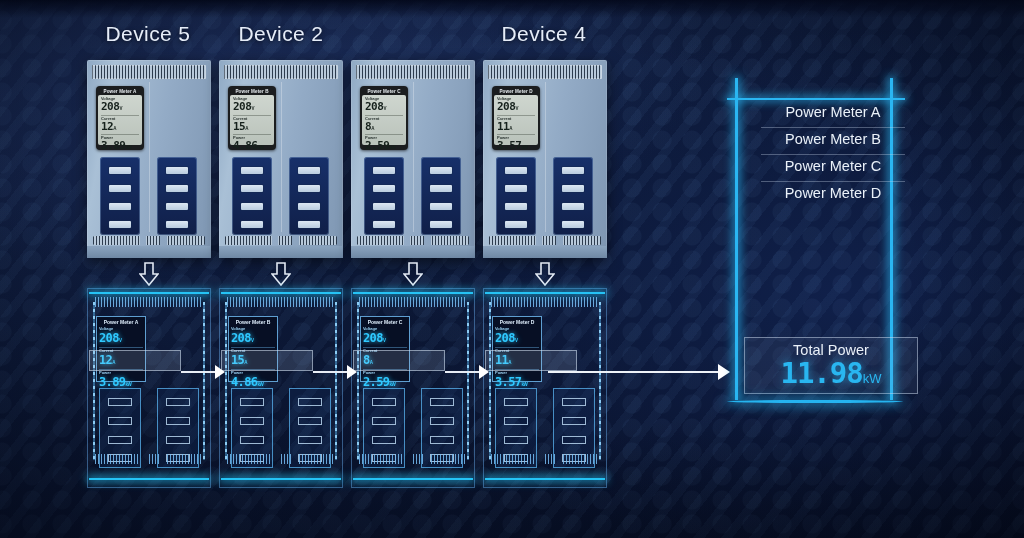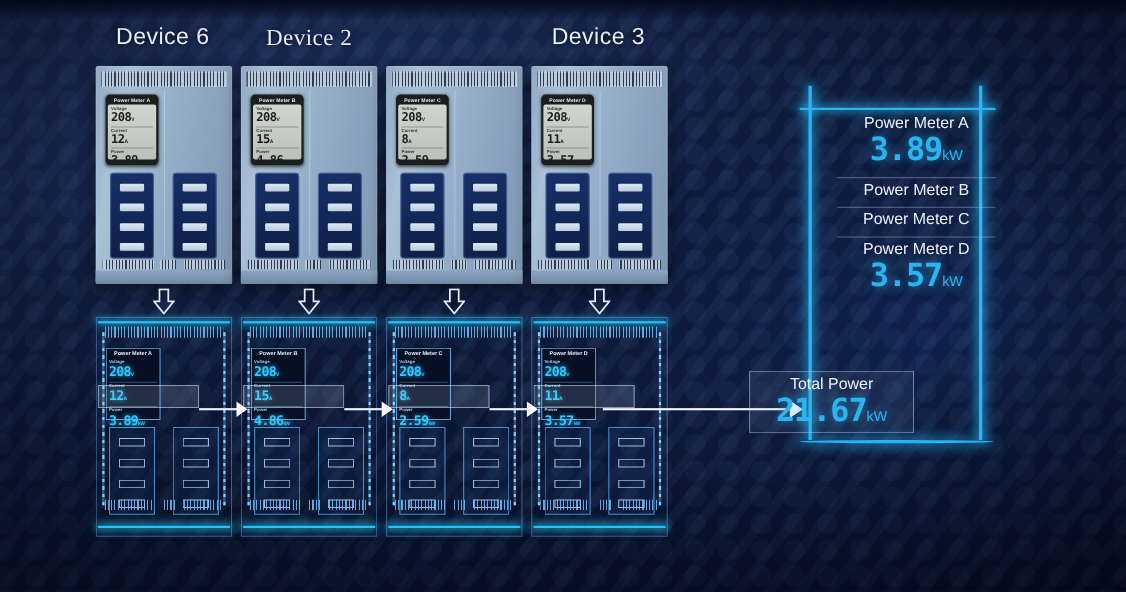--- a/index.html
+++ b/index.html
@@ -244,21 +244,21 @@
   .vd-name { color: #eaf1f9; font-size: 14.5px; line-height: 17px; }
   .vd-num {
     font-family:"DejaVu Sans Mono", monospace;
     font-size: 29px; font-weight: bold; color:#29b6f0;
     line-height: 29px; letter-spacing: -1px;
     text-shadow: 0 0 9px rgba(41,182,240,.65);
   }
   .vd-unit { font-family:"Liberation Sans",sans-serif; font-size: 13px; font-weight: normal; letter-spacing: 0; }
 
   .vd-total-box {
-    position: absolute; left: 681px; top: 337px; width: 150px; height: 57px;
+    position: absolute; left: 744px; top: 337px; width: 174px; height: 57px;
     background: rgba(150,180,215,.09);
     box-shadow: inset 0 0 0 1px rgba(205,220,240,.5);
   }
   .vd-total-inner { text-align:center; padding-top: 5px; }
 
   .vd-bot-glow {
     position:absolute; left: 727px; top: 400px; width: 176px; height: 3px;
     background:#25b4f0; box-shadow: 0 0 12px 3px rgba(37,180,240,.6); border-radius:50%;
   }
 
@@ -274,23 +274,23 @@
 
 <div class="stage">
   <div class="stripes"></div>
   <div class="blobs"></div>
   <div class="topfade"></div>
   <div class="vignette"></div>
 </div>
 
 <div class="content">
 
-  <div class="dev-title" style="left:78px;  top:22px;">Device 6</div>
-  <div class="dev-title" style="left:211px; top:22px;font-family:Liberation Serif, serif;">Device 2</div>
-  <div class="dev-title" style="left:474px; top:22px;">Device 3</div>
+  <div class="dev-title" style="left:78px;  top:22px;">Device 5</div>
+  <div class="dev-title" style="left:211px; top:22px;">Device 2</div>
+  <div class="dev-title" style="left:474px; top:22px;">Device 4</div>
 
   <div class="pdu" style="left:87px; top:60px;">
     <div class="pdu-vent-top"></div>
     <div class="pdu-split"></div>
     <div class="lcd">
       <div class="lcd-title">Power Meter A</div>
       <div class="lcd-screen">
         <div class="lcd-row">
           <div class="lcd-label">Voltage</div>
           <div class="lcd-val"><span>208</span><span class="lcd-unit">V</span></div>
@@ -615,35 +615,33 @@
   <div class="long-head"></div>
 
 
   <div class="vd-top-rail" style="left:727px; top:98px; width:178px;"></div>
   <div class="vd-rail" style="left:735px; top:78px; height:322px;"></div>
   <div class="vd-rail" style="left:890px; top:78px; height:322px;"></div>
 
   <div class="vd-card">
     <div class="vd-item">
       <div class="vd-name">Power Meter A</div>
-      <div class="vd-num"><span>3.89</span><span class="vd-unit">kW</span></div>
     </div>
     <div class="vd-item">
       <div class="vd-name">Power Meter B</div>
     </div>
     <div class="vd-item">
       <div class="vd-name">Power Meter C</div>
     </div>
     <div class="vd-item">
       <div class="vd-name">Power Meter D</div>
-      <div class="vd-num"><span>3.57</span><span class="vd-unit">kW</span></div>
     </div>
   </div>
 
   <div class="vd-total-box">
     <div class="vd-total-inner">
       <div class="vd-name">Total Power</div>
-      <div class="vd-num"><span>21.67</span><span class="vd-unit">kW</span></div>
+      <div class="vd-num"><span>11.98</span><span class="vd-unit">kW</span></div>
     </div>
   </div>
 
   <div class="vd-bot-glow"></div>
 </div>
 
 </body></html>

